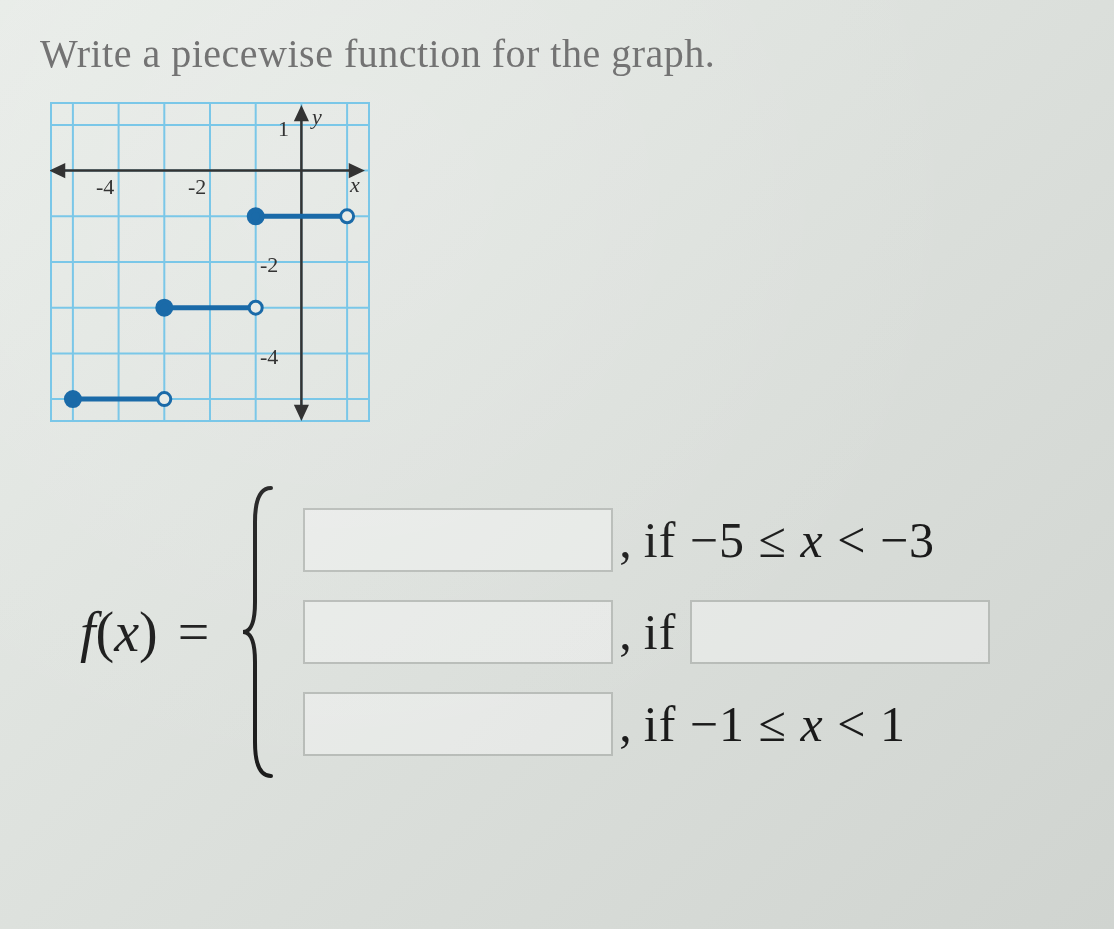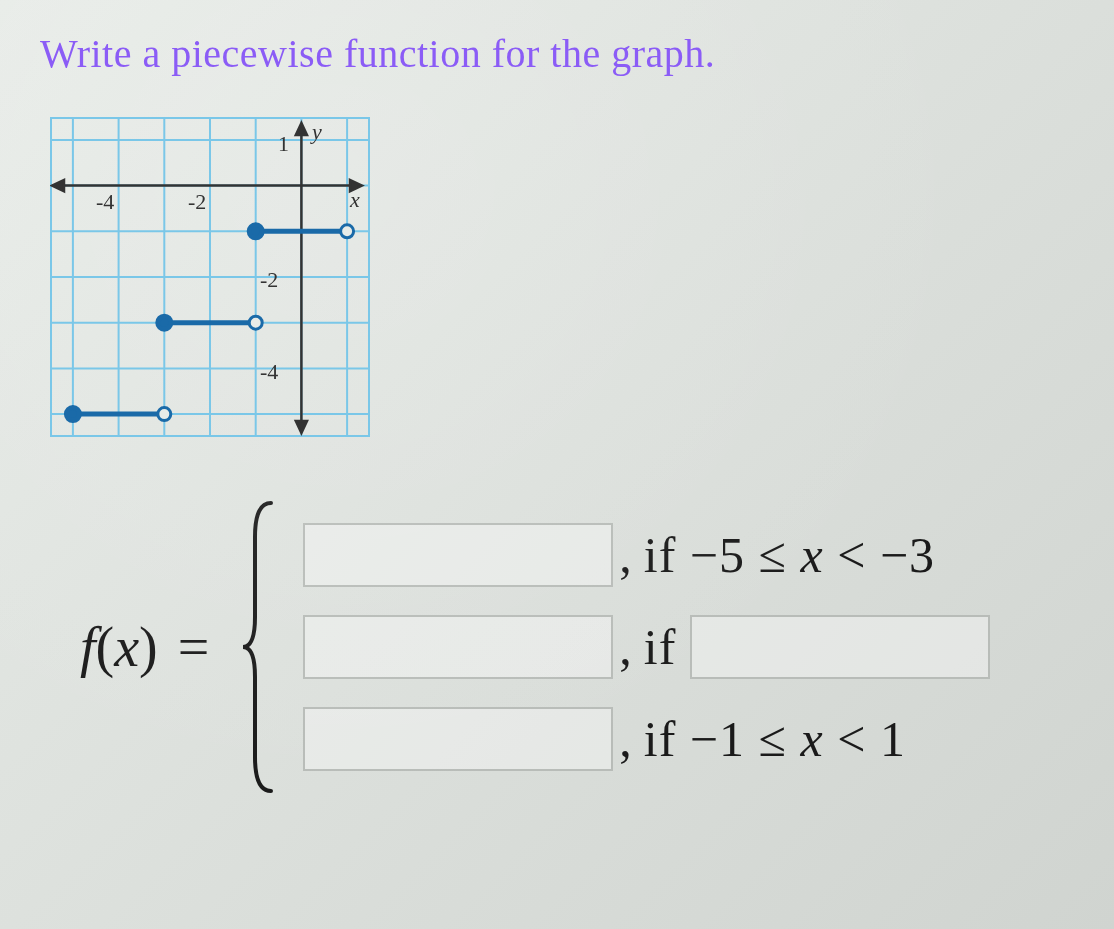--- a/index.html
+++ b/index.html
@@ -19,22 +19,22 @@
     }
     body::before {
       content: '';
       position: absolute;
       inset: 0;
       background: radial-gradient(ellipse at 30% 20%, rgba(255,255,255,0.15), transparent 60%);
       pointer-events: none;
     }
     .prompt {
       font-size: 40px;
-      color: #8b5cf6;
-      margin-bottom: 40px;
+      color: #737373;
+      margin-bottom: 25px;
       letter-spacing: 0.5px;
       filter: blur(0.3px);
     }
     .graph-container {
       width: 320px;
       height: 320px;
       position: relative;
       margin-left: 10px;
       margin-bottom: 60px;
     }

